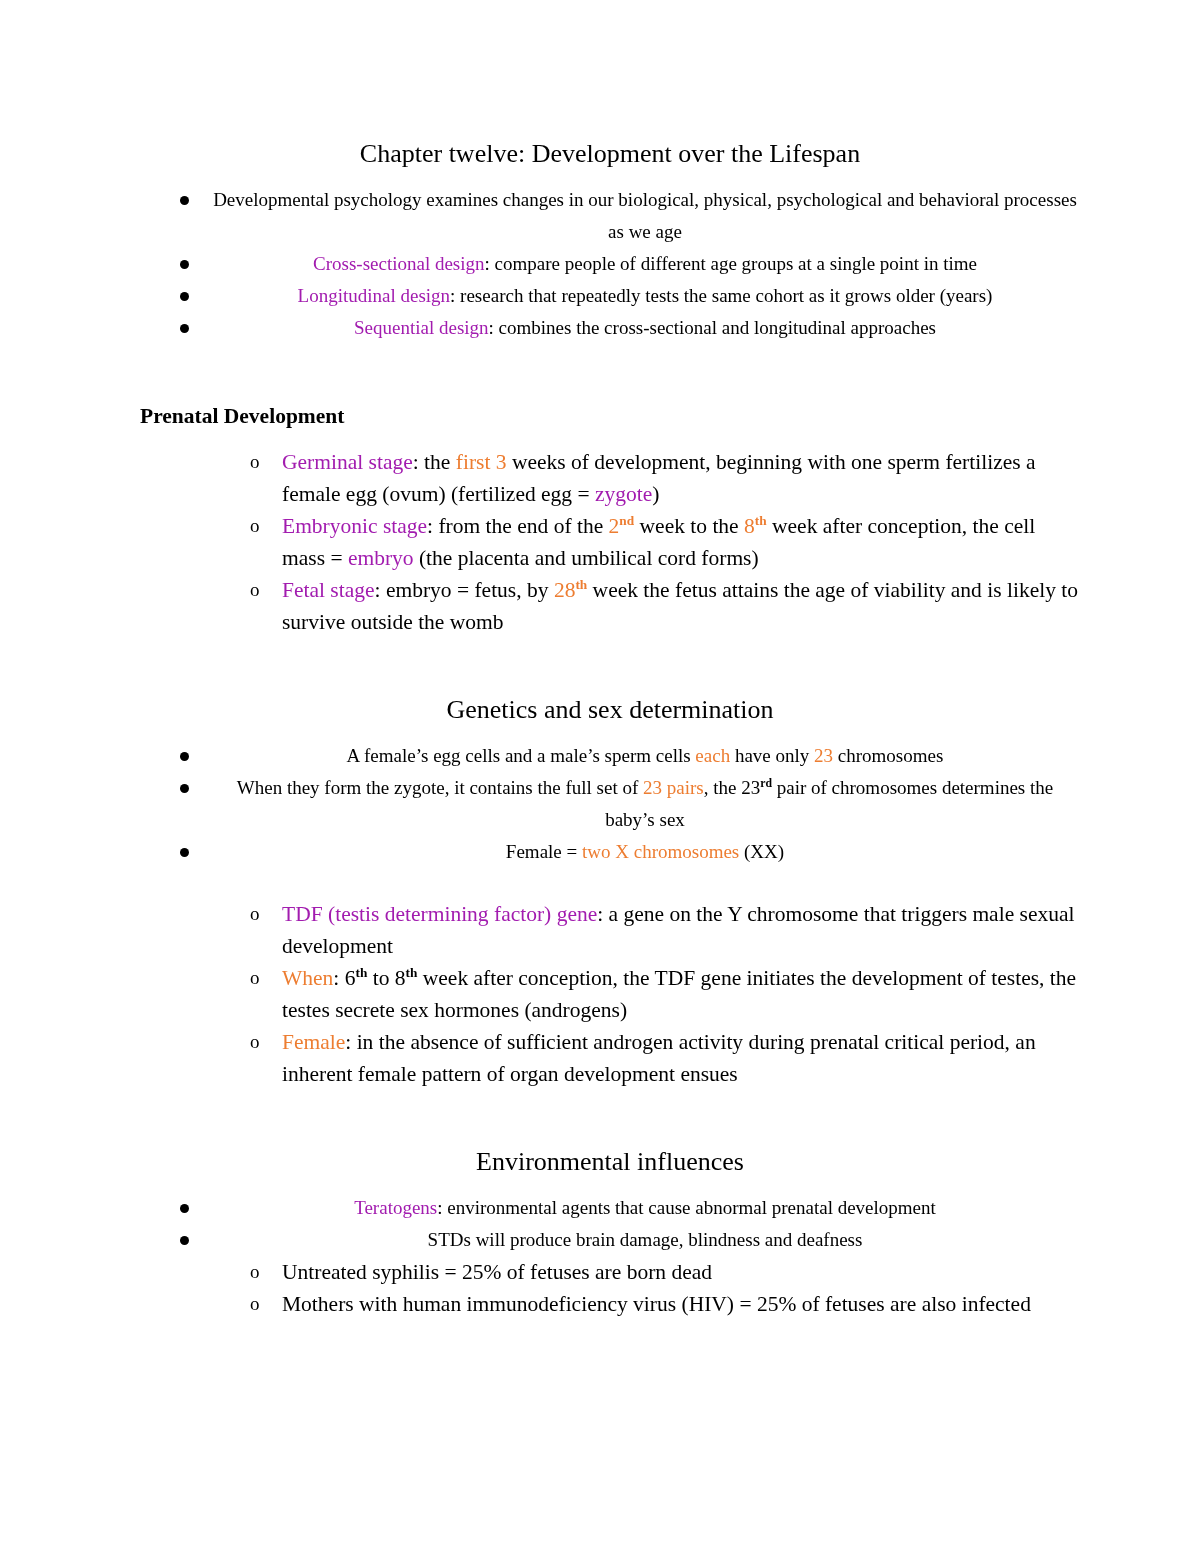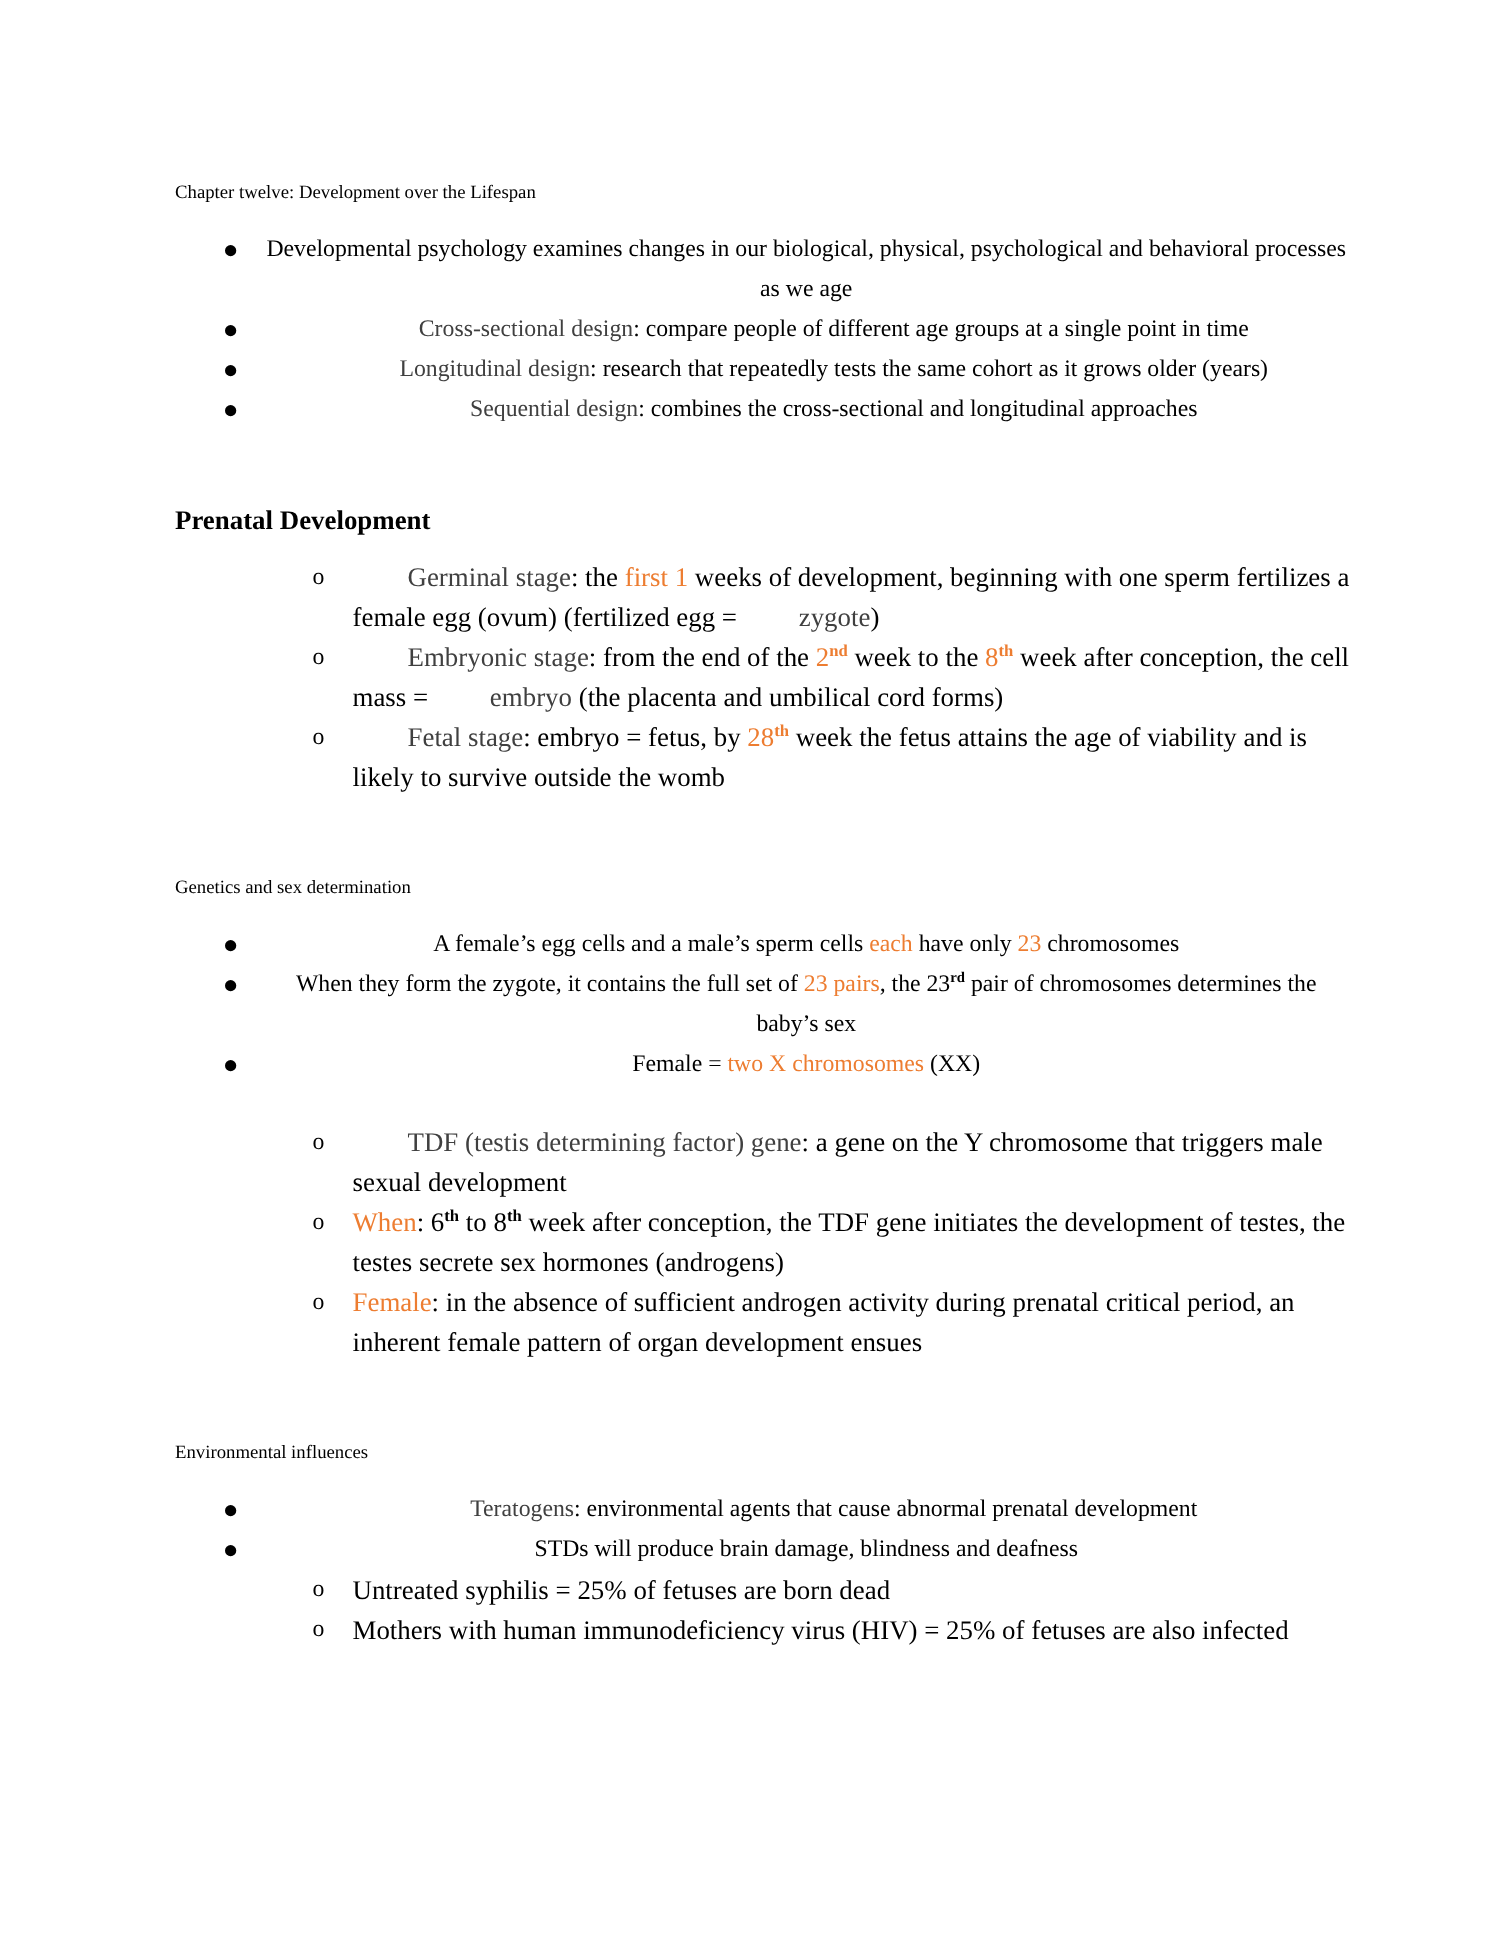--- a/index.html
+++ b/index.html
@@ -14,28 +14,29 @@
     color: #000000;
     -webkit-font-smoothing: antialiased;
   }
   .page {
     position: relative;
     width: 1200px;
     height: 1553px;
     box-sizing: border-box;
     padding: 138px 120px 0 140px;
   }
-  .blue { color: #404040; margin-left: 44px; }
+  .blue { color: #a21caf; }
   .orange { color: #ED7D31; }
   sup { font-size: 0.62em; vertical-align: super; line-height: 0; font-weight: bold; }
 
   .para {
-    font-size: 15px;
-    line-height: 32px;
-    margin: 0;
+    font-size: 26px;
+    line-height: 32px;
+    margin: 0;
+    text-align: center;
   }
   .heading-bold {
     font-size: 21.5px;
     line-height: 32px;
     font-weight: bold;
     margin: 0;
   }
 
   
   ul.lvl1 {
@@ -120,21 +121,21 @@
   <div class="sp-xl"></div>
 
   <p class="heading-bold">Prenatal Development</p>
 
   <div class="sp-sm"></div>
 
 
   <ul class="lvl2">
     <li>
       <span class="omark">o</span>
-      <span class="blue">Germinal stage</span><span>: the </span><span class="orange">first 1</span><span> weeks of development, beginning with one sperm fertilizes a female egg (ovum) (fertilized egg = </span><span class="blue">zygote</span><span>)</span>
+      <span class="blue">Germinal stage</span><span>: the </span><span class="orange">first 3</span><span> weeks of development, beginning with one sperm fertilizes a female egg (ovum) (fertilized egg = </span><span class="blue">zygote</span><span>)</span>
     </li>
     <li>
       <span class="omark">o</span>
       <span class="blue">Embryonic stage</span><span>: from the end of the </span><span class="orange"><span>2</span><sup>nd</sup></span><span> week to the </span><span class="orange"><span>8</span><sup>th</sup></span><span> week after conception, the cell mass = </span><span class="blue">embryo</span><span> (the placenta and umbilical cord forms)</span>
     </li>
     <li>
       <span class="omark">o</span>
       <span class="blue">Fetal stage</span><span>: embryo = fetus, by </span><span class="orange"><span>28</span><sup>th</sup></span><span> week the fetus attains the age of viability and is likely to survive outside the womb</span>
     </li>
   </ul>

